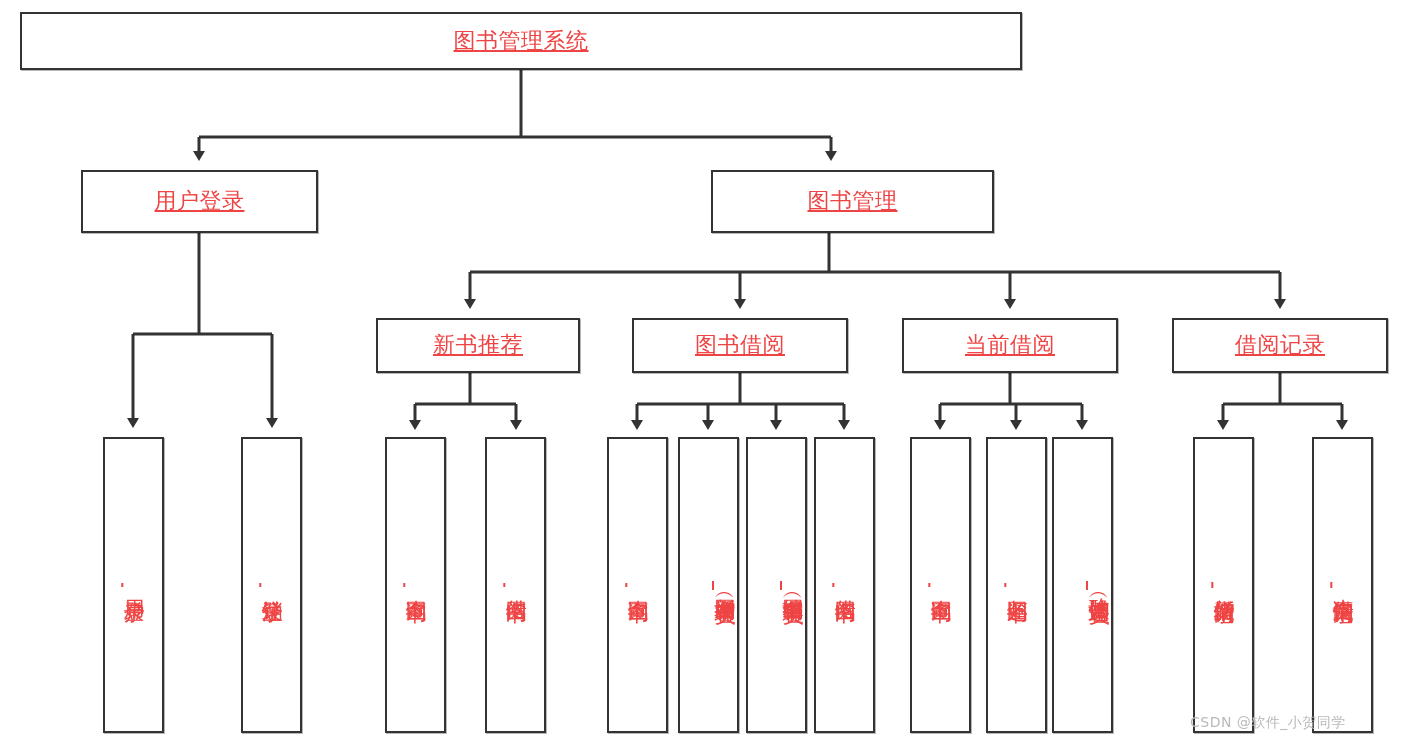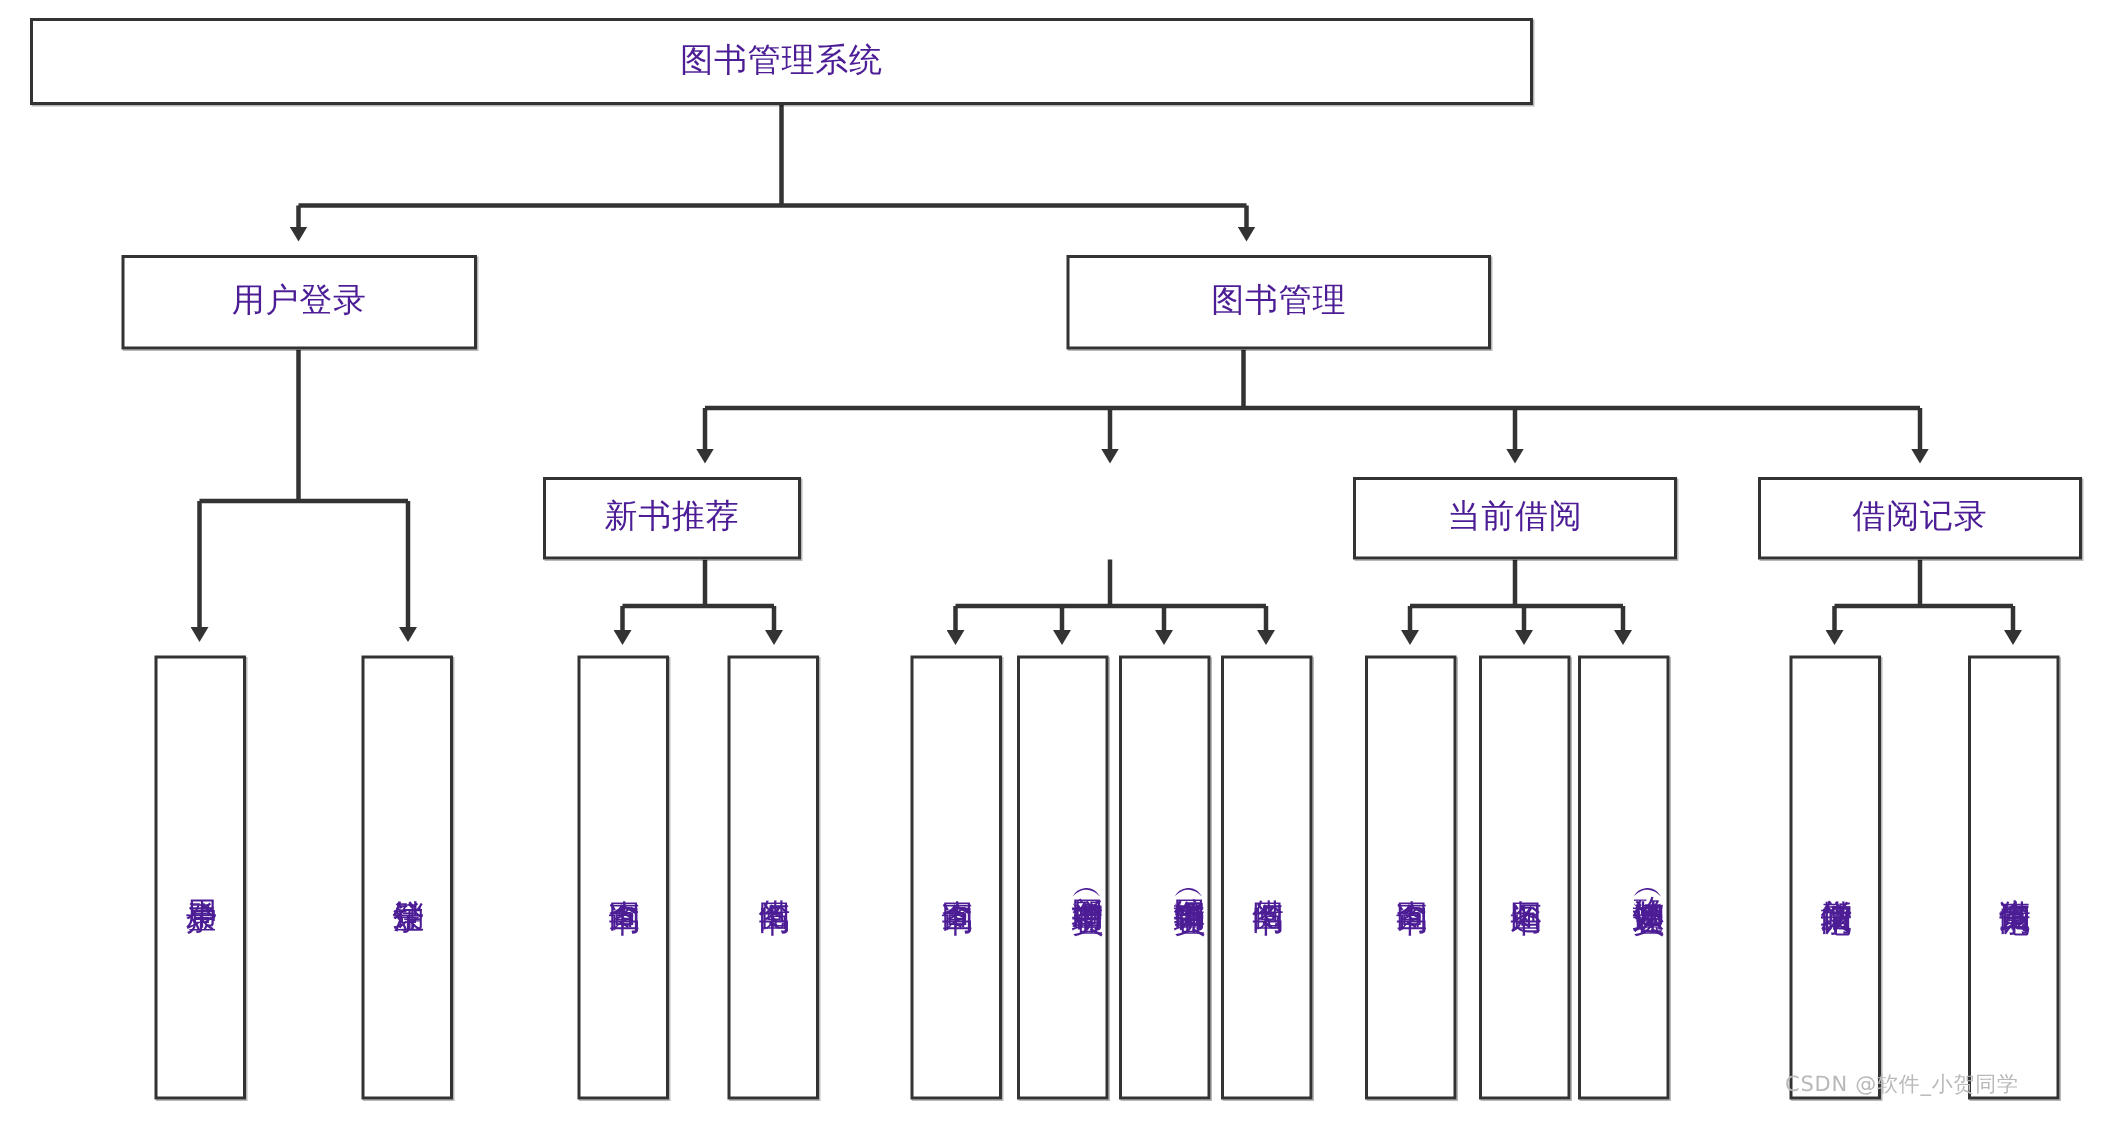--- a/index.html
+++ b/index.html
@@ -26,22 +26,23 @@
     pointer-events: none;
   }
   .node {
     position: absolute;
     box-sizing: border-box;
     background: #ffffff;
     border: 2.5px solid #333333;
     display: flex;
     align-items: center;
     justify-content: center;
-    color: #4c1d95;
+    color: #ef4444;
     box-shadow: 1px 1px 0 rgba(0,0,0,0.28);
+    text-decoration: underline;
   }
   .node-h {
     font-size: 22px;
     line-height: 1.1;
     letter-spacing: 0.5px;
     white-space: nowrap;
   }
   .node-v {
     writing-mode: vertical-rl;
     text-orientation: upright;
@@ -119,21 +120,22 @@
       <path d="M1223,404 L1223,421" marker-end="url(#arrow)"></path>
       <path d="M1342,404 L1342,421" marker-end="url(#arrow)"></path>
     </g>
   </svg>
 
   <div class="node node-h" id="n-root" style="left: 20px; top: 12px; width: 1002px; height: 58px;">图书管理系统</div>
 
   <div class="node node-h" id="n-l1-0" style="left: 81px; top: 170px; width: 237px; height: 63px;">用户登录</div>
   <div class="node node-h" id="n-l1-1" style="left: 711px; top: 170px; width: 283px; height: 63px;">图书管理</div>
 
-  <div class="node node-h" id="n-l2-0" style="left: 362px; top: 318px; width: 172px; height: 55px;">新书推荐</div>
+  <div class="node node-h" id="n-l2-0" style="left: 376px; top: 318px; width: 204px; height: 55px;">新书推荐</div>
+  <div class="node node-h" id="n-l2-1" style="left: 632px; top: 318px; width: 216px; height: 55px;">图书借阅</div>
   <div class="node node-h" id="n-l2-2" style="left: 902px; top: 318px; width: 216px; height: 55px;">当前借阅</div>
   <div class="node node-h" id="n-l2-3" style="left: 1172px; top: 318px; width: 216px; height: 55px;">借阅记录</div>
 
   <div class="node node-v mid-aligned" id="n-lf-0" style="left: 103px; top: 437px; width: 61px; height: 296px;">用户登录</div>
   <div class="node node-v mid-aligned" id="n-lf-1" style="left: 241px; top: 437px; width: 61px; height: 296px;">注销登录</div>
   <div class="node node-v mid-aligned" id="n-lf-2" style="left: 385px; top: 437px; width: 61px; height: 296px;">查询图书</div>
   <div class="node node-v mid-aligned" id="n-lf-3" style="left: 485px; top: 437px; width: 61px; height: 296px;">借阅图书</div>
   <div class="node node-v mid-aligned" id="n-lf-4" style="left: 607px; top: 437px; width: 61px; height: 296px;">查询图书</div>
   <div class="node node-v top-aligned" id="n-lf-5" style="left: 678px; top: 437px; width: 61px; height: 296px;">新增图书（管理员）</div>
   <div class="node node-v top-aligned" id="n-lf-6" style="left: 746px; top: 437px; width: 61px; height: 296px;">编辑图书（管理员）</div>

